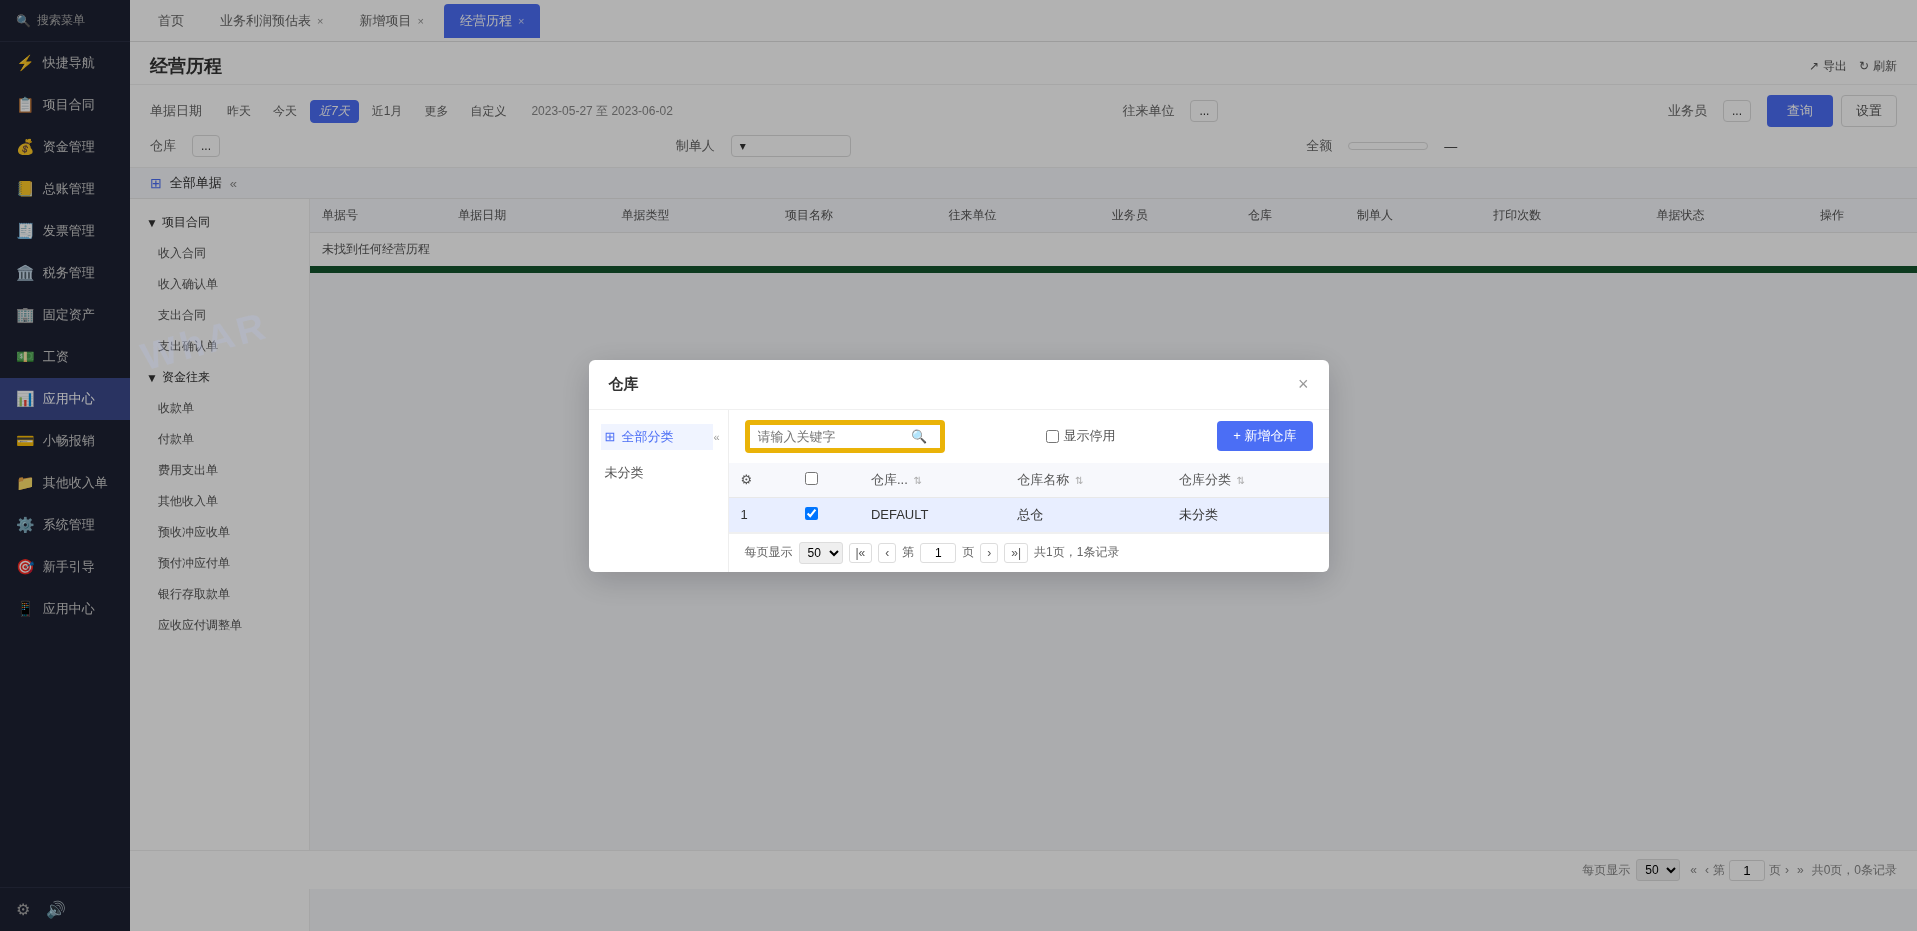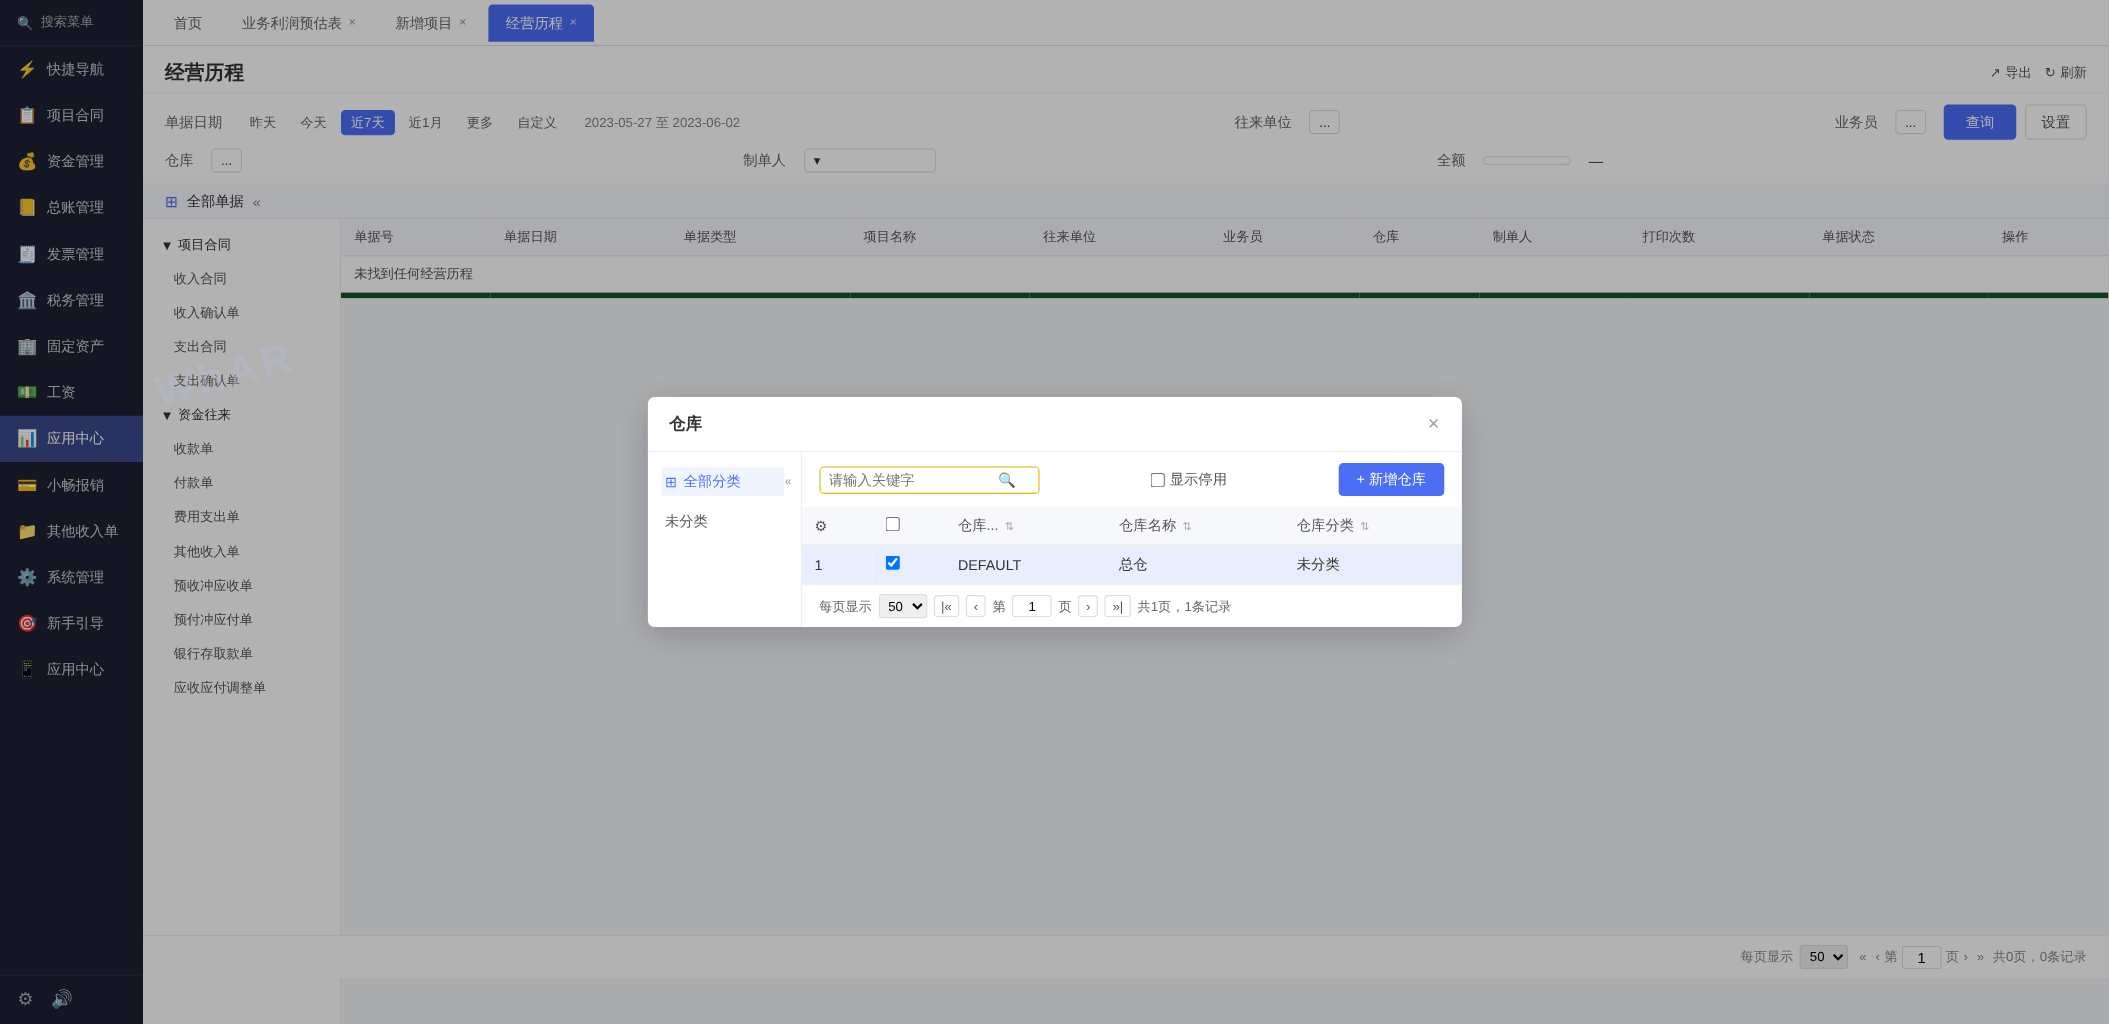--- a/index.html
+++ b/index.html
@@ -33,21 +33,21 @@
     .page-title { font-size: 18px; font-weight: bold; color: #333; }
     .page-actions { display: flex; align-items: center; gap: 12px; }
     .btn-export, .btn-refresh { font-size: 12px; color: #555; cursor: pointer; display: flex; align-items: center; gap: 4px; }
 
     
     .filter-area { background: #fff; padding: 10px 20px; display: flex; flex-direction: column; gap: 8px; border-bottom: 1px solid #f0f0f0; }
     .filter-row { display: flex; align-items: center; gap: 16px; flex-wrap: wrap; }
     .filter-label { color: #666; font-size: 13px; white-space: nowrap; }
     .date-btn-group { display: flex; gap: 4px; }
     .date-btn { padding: 2px 8px; border-radius: 4px; font-size: 12px; cursor: pointer; border: 1px solid transparent; color: #666; }
-    .date-btn.active { background: #4b6ef5; color: #fff; border-color: #4b6ef5; }
+    .date-btn.active { background: #4b6ef5; color: #fff; border-color: #4b6ef5; font-style: italic; }
     .date-range { color: #888; font-size: 12px; }
     .filter-select { display: flex; align-items: center; border: 1px solid #ddd; border-radius: 4px; padding: 3px 8px; font-size: 12px; gap: 4px; cursor: pointer; background: #fff; }
     .btn-query { background: #4b6ef5; color: #fff; border: none; border-radius: 4px; padding: 6px 20px; cursor: pointer; font-size: 13px; }
     .btn-settings { background: #fff; color: #555; border: 1px solid #ddd; border-radius: 4px; padding: 6px 14px; cursor: pointer; font-size: 13px; }
 
     
     .sub-nav { display: flex; align-items: center; background: #f7f8fc; padding: 6px 20px; border-bottom: 1px solid #e8e8e8; gap: 8px; }
     .sub-nav-title { display: flex; align-items: center; gap: 4px; font-size: 13px; color: #333; font-weight: 500; }
     .sub-nav-toggle { cursor: pointer; color: #888; }
 
@@ -56,41 +56,41 @@
     .left-panel { width: 180px; background: #fff; border-right: 1px solid #eee; padding: 8px 0; overflow-y: auto; flex-shrink: 0; }
     .left-panel-item { padding: 7px 16px; font-size: 12px; color: #555; cursor: pointer; }
     .left-panel-item.group { color: #333; font-weight: 500; display: flex; align-items: center; gap: 4px; }
     .left-panel-item.indent { padding-left: 28px; }
 
     
     .table-area { flex: 1; background: #f5f6fa; overflow: auto; padding: 0; }
     .table-wrap { background: #fff; min-width: 600px; }
     .data-table { width: 100%; border-collapse: collapse; font-size: 12px; }
     .data-table th { background: #f7f8fc; padding: 8px 12px; text-align: left; border-bottom: 1px solid #e8e8e8; color: #555; font-weight: 500; white-space: nowrap; }
-    .data-table td { padding: 8px 12px; border-bottom: 5px solid #14532d; color: #555; }
+    .data-table td { padding: 8px 12px; border-bottom: 7px solid #14532d; color: #555; }
     .empty-hint { color: #999; font-size: 12px; padding: 16px 12px; }
     .page-size-select { border: 1px solid #ddd; border-radius: 3px; padding: 2px 4px; font-size: 12px; }
     .page-input { width: 36px; border: 1px solid #ddd; border-radius: 3px; text-align: center; padding: 2px 4px; }
 
     
     .overlay { position: fixed; top: 0; left: 0; width: 100%; height: 100%; background: rgba(0,0,0,0.3); z-index: 100; display: flex; align-items: center; justify-content: center; }
 
     
     .modal { background: #fff; border-radius: 6px; box-shadow: 0 8px 32px rgba(0,0,0,0.18); width: 740px; max-height: 520px; display: flex; flex-direction: column; z-index: 101; }
     .modal-header { display: flex; align-items: center; justify-content: space-between; padding: 14px 20px; border-bottom: 1px solid #f0f0f0; }
     .modal-title { font-size: 15px; font-weight: bold; color: #333; }
     .modal-close { cursor: pointer; color: #999; font-size: 18px; }
     .modal-body { display: flex; flex: 1; overflow: hidden; }
     .modal-left { width: 140px; border-right: 1px solid #eee; padding: 8px 0; overflow-y: auto; }
     .modal-left-item { padding: 8px 16px; font-size: 13px; cursor: pointer; color: #555; display: flex; align-items: center; gap: 6px; }
     .modal-left-item.active { background: #f0f4ff; color: #4b6ef5; }
     .modal-left-collapse { cursor: pointer; font-size: 11px; color: #999; }
     .modal-right { flex: 1; display: flex; flex-direction: column; padding: 0; overflow: hidden; }
     .modal-toolbar { display: flex; align-items: center; justify-content: space-between; padding: 10px 16px; gap: 8px; }
-    .modal-search { display: flex; align-items: flex-end; border: 1px solid #eab308; border-radius: 4px; padding: 4px 8px; gap: 4px; width: 200px; }
+    .modal-search { display: flex; align-items: flex-end; border: 5px solid #eab308; border-radius: 4px; padding: 4px 8px; gap: 4px; width: 200px; }
     .modal-search input { border: none; outline: none; font-size: 13px; color: #333; width: 150px; background: transparent; }
     .modal-search-icon { color: #aaa; font-size: 13px; }
     .show-disabled { display: flex; align-items: center; gap: 4px; font-size: 13px; color: #555; cursor: pointer; }
     .show-disabled input { cursor: pointer; }
     .btn-add-warehouse { background: #4b6ef5; color: #fff; border: none; border-radius: 4px; padding: 6px 16px; cursor: pointer; font-size: 13px; white-space: nowrap; }
     .modal-table-wrap { flex: 1; overflow: auto; }
     .modal-table { width: 100%; border-collapse: collapse; font-size: 13px; }
     .modal-table th { background: #f7f8fc; padding: 8px 12px; text-align: left; border-bottom: 1px solid #e8e8e8; color: #555; font-weight: 500; white-space: nowrap; }
     .modal-table td { padding: 8px 12px; border-bottom: 1px solid #f0f0f0; }
     .modal-table tr.selected td { background: #e8eeff; }

